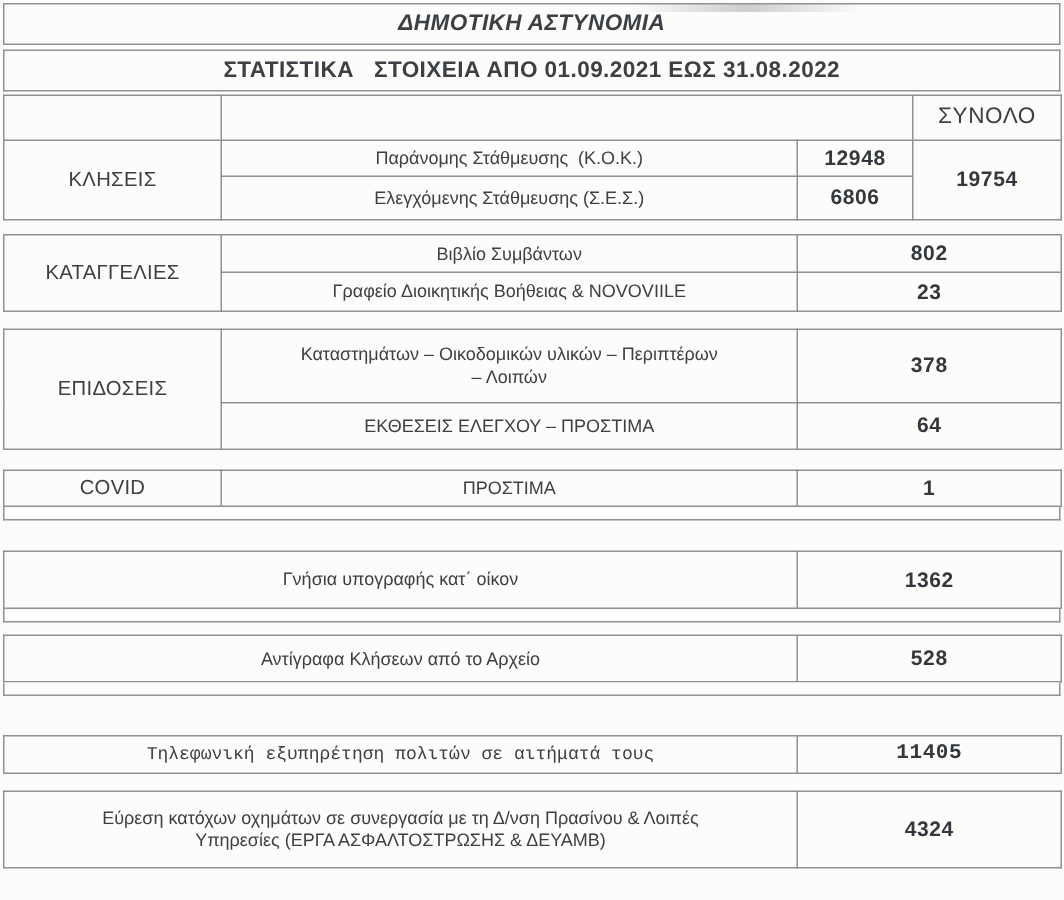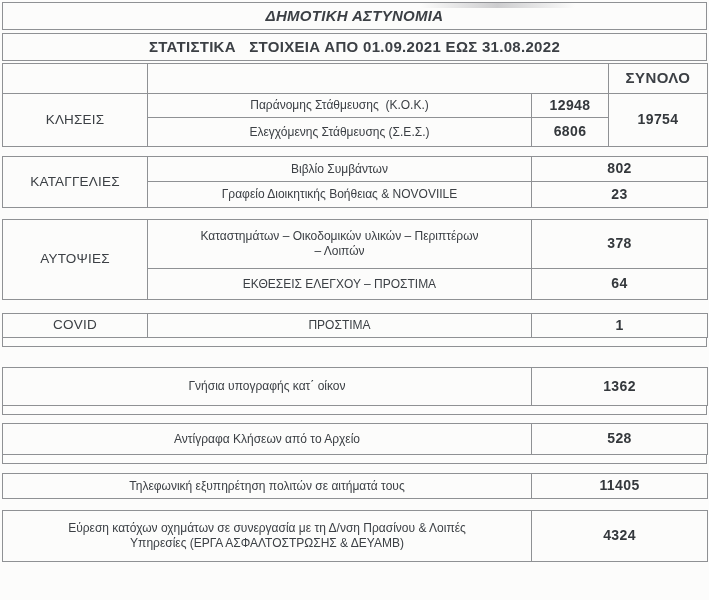--- a/index.html
+++ b/index.html
@@ -11,32 +11,32 @@
   .page{position:relative;width:705px;margin-left:2px;}
   table{border-collapse:collapse;table-layout:fixed;width:705px;}
   td{
     border:1px solid var(--border,#8f9194);
     text-align:center;vertical-align:middle;
     color:var(--text,#3c4045);
     font-size:12px;line-height:1.25;
     padding:1px 6px;white-space:pre-wrap;overflow:hidden;
   }
   .ttl{font-weight:bold;font-size:15px;letter-spacing:.3px;}
-  .hdr{font-weight:bold;font-size:15px;letter-spacing:.4px;}
+  .hdr{font-weight:normal;font-size:15px;letter-spacing:.4px;}
   .num{font-weight:bold;font-size:14px;letter-spacing:.4px;color:var(--number,#34383c);}
   .cat{font-size:13.5px;letter-spacing:.2px;}
   .t-title{margin-top:2px;font-style:italic;}
   .t-sub{margin-top:3px;}
   .t-main{margin-top:2px;}
   .t-complaints{margin-top:9px;}
   .t-inspections{margin-top:11px;}
   .t-covid{margin-top:13px;}
   .t-gnisia{margin-top:20px;}
   .t-copies{margin-top:8px;}
-  .t-phone{margin-top:9px;}
+  .t-phone{margin-top:26px;font-family:Liberation Mono, monospace;}
   .t-find{margin-top:11px;}
   .t-epidoseis{margin-top:6px;}
   .spacer{
     box-sizing:border-box;width:705px;height:9px;
     border:1px solid var(--border,#8f9194);border-top:none;
     background:#fdfdfc;
   }
   .smudge{
     position:absolute;top:0;left:418px;width:155px;height:6px;
     background:linear-gradient(90deg,rgba(150,150,155,0),rgba(148,148,153,.45),rgba(150,150,155,0));
@@ -116,21 +116,21 @@
     </table>
 
   <table class="t-inspections">
     <colgroup>
         <col class="c-cat">
         <col class="c-desc">
         <col class="c-valwide">
       </colgroup>
     <tbody>
         <tr style="height:49px">
-      <td class="cat" rowspan="2">ΑΥΤΟΨΙΕΣ</td>
+      <td class="cat" rowspan="2">ΕΠΙΔΟΣΕΙΣ</td>
       <td>Καταστημάτων – Οικοδομικών υλικών – Περιπτέρων
 – Λοιπών</td>
       <td class="num">378</td>
     </tr>
     <tr style="height:31px">
       <td>ΕΚΘΕΣΕΙΣ ΕΛΕΓΧΟΥ – ΠΡΟΣΤΙΜΑ</td>
       <td class="num">64</td>
     </tr>
   </tbody>
     </table>

